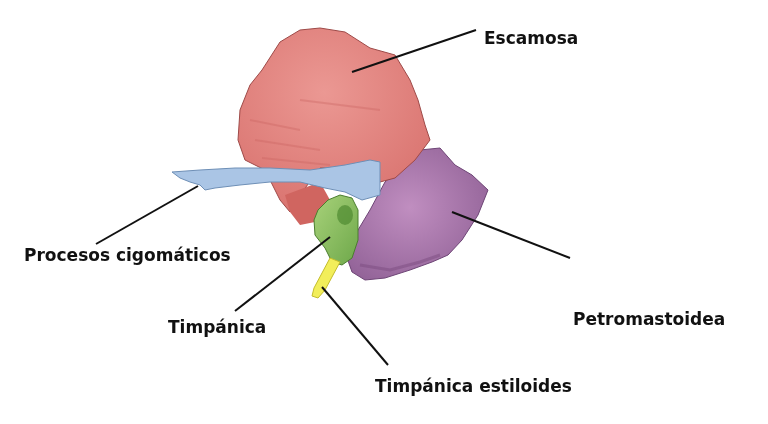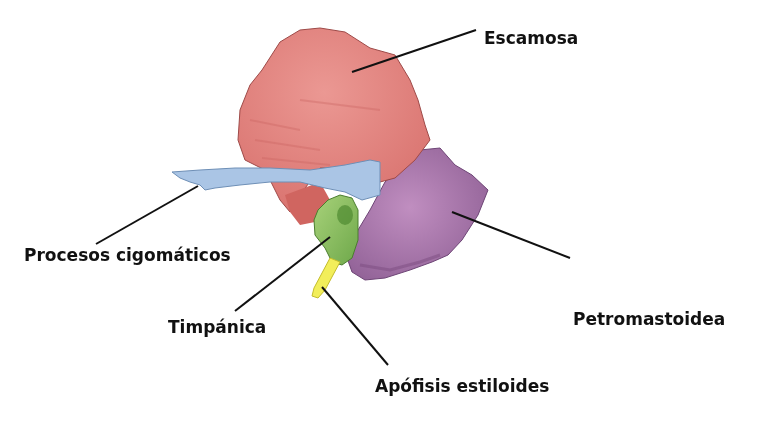--- a/index.html
+++ b/index.html
@@ -46,14 +46,14 @@
     <line x1="198" y1="186" x2="96" y2="244"></line>
     <line x1="330" y1="237" x2="235" y2="311"></line>
     <line x1="322" y1="287" x2="388" y2="365"></line>
     <line x1="452" y1="212" x2="570" y2="258"></line>
   </g>
 </svg>
 
 <div class="lbl" style="left:484px; top:28px;">Escamosa</div>
 <div class="lbl" style="left:24px; top:245px;">Procesos cigomáticos</div>
 <div class="lbl" style="left:168px; top:317px;text-align:center;">Timpánica</div>
-<div class="lbl" style="left:375px; top:376px;">Apófisis estiloides</div>
+<div class="lbl" style="left:375px; top:376px;">Timpánica estiloides</div>
 <div class="lbl" style="left:573px; top:266px;margin-top:43px;">Petromastoidea</div>
 
 </body></html>

